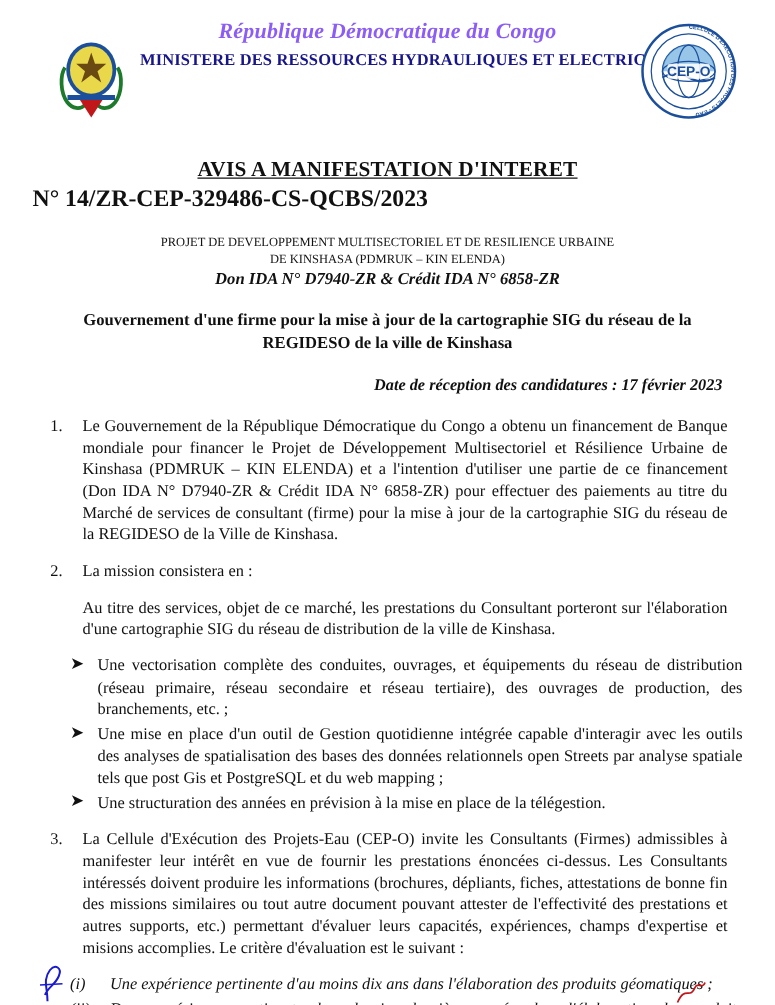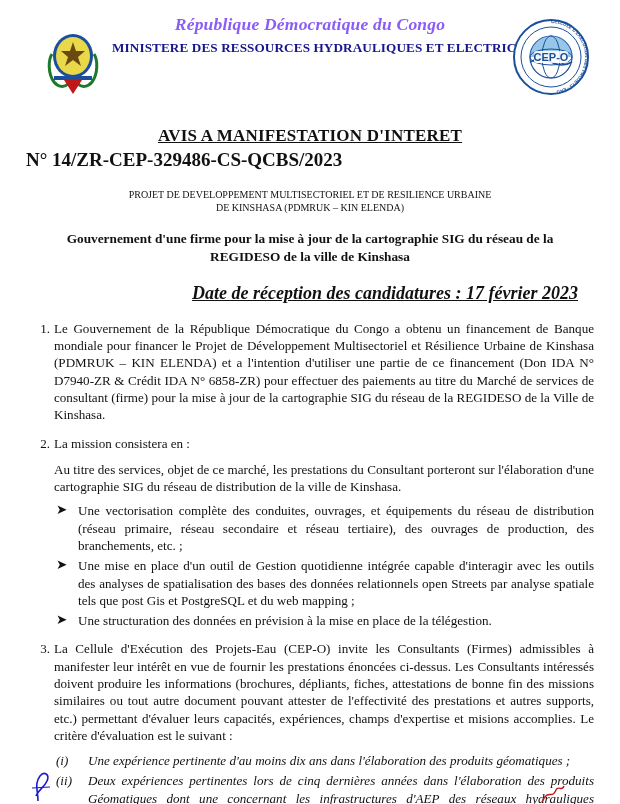--- a/index.html
+++ b/index.html
@@ -111,24 +111,23 @@
     text-align: center;
     font-weight: bold;
     font-size: 13.3px;
     margin-top: 16px;
     line-height: 1.35;
   }
   .date-reception {
     text-align: right;
     font-style: italic;
     font-weight: bold;
-    font-size: 18px;
+    font-size: 13px;
     margin-top: 17px;
     padding-right: 16px;
-    text-decoration: underline;
   }
 
   
   ol.main-list {
     list-style: none;
     margin: 16px 0 0 0;
     padding: 0;
   }
   ol.main-list > li {
     position: relative;
@@ -139,21 +138,21 @@
     text-align: justify;
   }
   ol.main-list > li .num {
     position: absolute;
     left: 6px;
     top: 0;
     width: 18px;
     text-align: right;
     font-size: 13.1px;
   }
-  .para { margin: 0; }
+  .para { margin: 12px; }
   .para + .para { margin-top: 9px; }
 
   ul.arrow-list {
     list-style: none;
     margin: 7px 0 0 0;
     padding: 0;
   }
   ul.arrow-list > li {
     position: relative;
     padding-left: 24px;
@@ -255,20 +254,21 @@
     </div>
   </div>
 
   <div class="avis">AVIS A MANIFESTATION D'INTERET</div>
   <div class="avis-num">N° 14/ZR-CEP-329486-CS-QCBS/2023</div>
 
   <div class="projet">
     <span>PROJET DE DEVELOPPEMENT MULTISECTORIEL ET DE RESILIENCE URBAINE</span><br>
     <span>DE KINSHASA (PDMRUK – KIN ELENDA)</span>
   </div>
+  <div class="don">Don IDA N° D7940-ZR &amp; Crédit IDA N° 6858-ZR</div>
 
   <div class="recrutement">
     <span>Gouvernement d'une firme pour la mise à jour de la cartographie SIG du réseau de la</span><br>
     <span>REGIDESO de la ville de Kinshasa</span>
   </div>
 
   <div class="date-reception">Date de réception des candidatures :  17 février 2023</div>
 
   <ol class="main-list">
 
@@ -285,21 +285,21 @@
         <li>
           <span class="arrow">➤</span>
           <span>Une vectorisation complète des conduites, ouvrages, et équipements du réseau de distribution (réseau primaire, réseau secondaire et réseau tertiaire), des ouvrages de production, des branchements, etc. ;</span>
         </li>
         <li>
           <span class="arrow">➤</span>
           <span>Une mise en place d'un outil de Gestion quotidienne intégrée capable d'interagir avec les outils des analyses de spatialisation des bases des données relationnels open Streets par analyse spatiale tels que post Gis et PostgreSQL et du web mapping ;</span>
         </li>
         <li>
           <span class="arrow">➤</span>
-          <span>Une structuration des données en prévision à la mise en place de la télégestion.</span>
+          <span>Une structuration des années en prévision à la mise en place de la télégestion.</span>
         </li>
       </ul>
     </li>
 
     <li>
       <span class="num">3.</span>
       <p class="para">La Cellule d'Exécution des Projets-Eau (CEP-O) invite les Consultants (Firmes) admissibles à manifester leur intérêt en vue de fournir les prestations énoncées ci-dessus. Les Consultants intéressés doivent produire les informations (brochures, dépliants, fiches, attestations de bonne fin des missions similaires ou tout autre document pouvant attester de l'effectivité des prestations et autres supports, etc.) permettant d'évaluer leurs capacités, expériences, champs d'expertise et misions accomplies. Le critère d'évaluation est le suivant :</p>
       <ol class="roman-list">
         <li>
           <span class="rnum">(i)</span>

